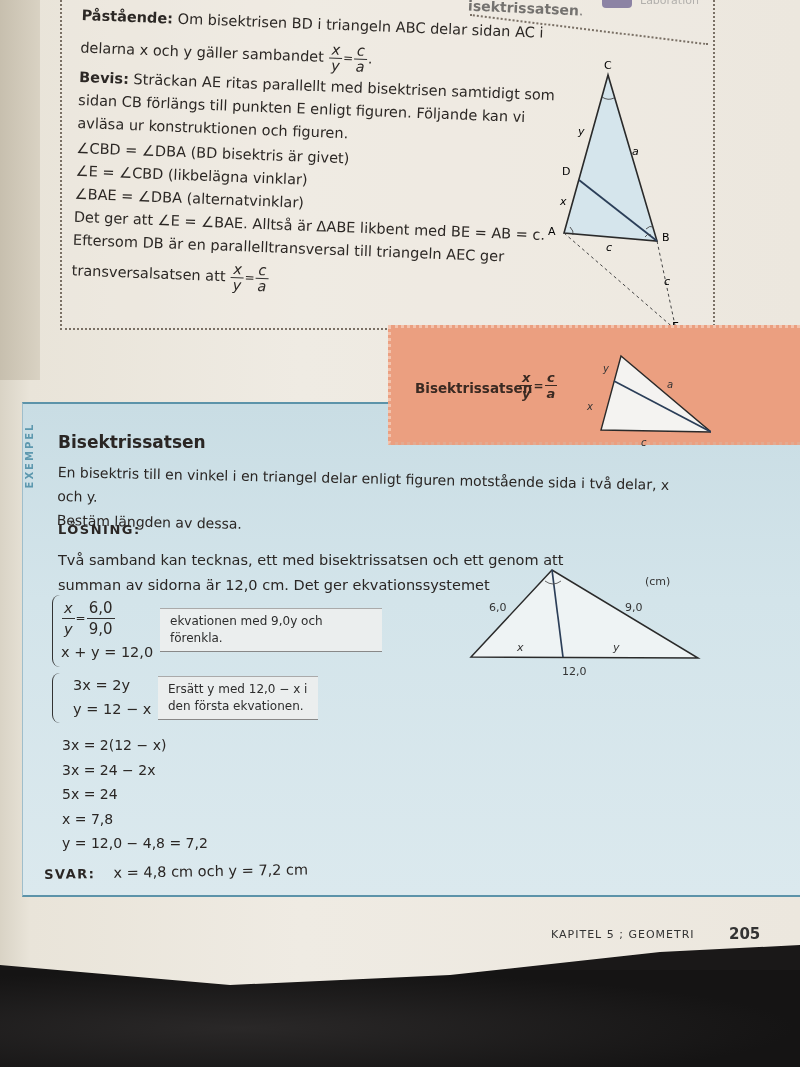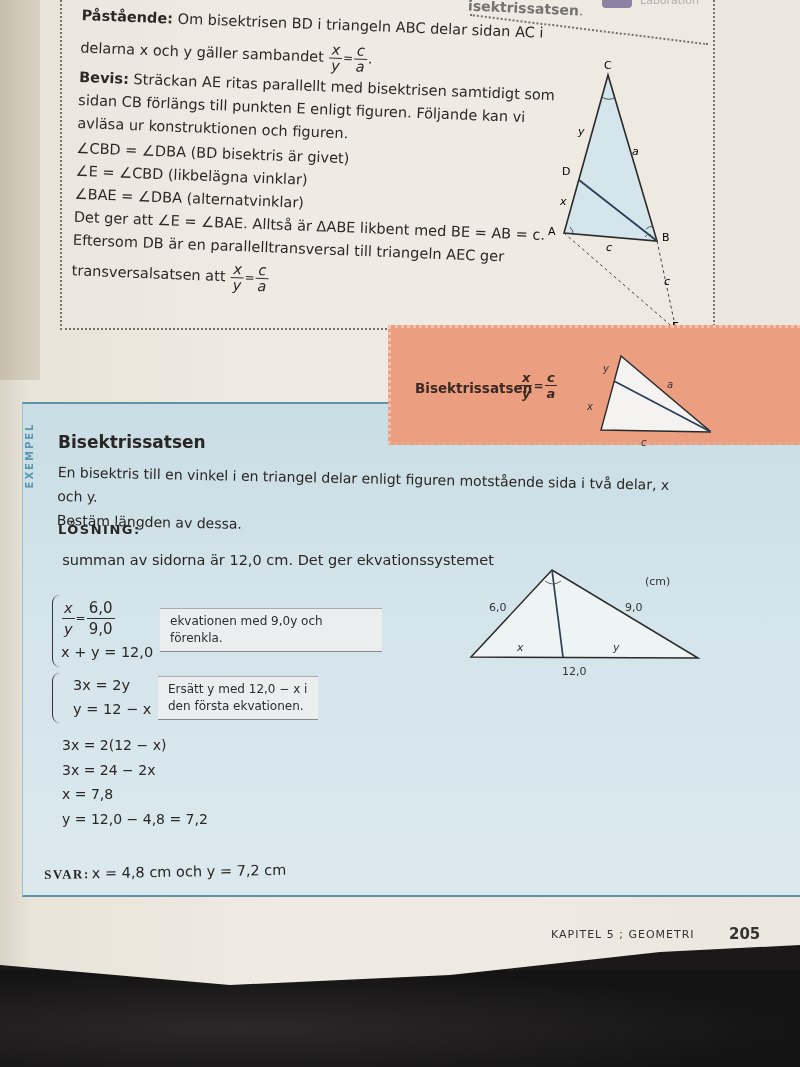--- a/index.html
+++ b/index.html
@@ -122,21 +122,21 @@
     }
     .hint1 { left: 160px; top: 608px; width: 222px; }
     .hint2 { left: 158px; top: 676px; width: 160px; }
     .steps {
       position: absolute; left: 46px; top: 733px; font-size: 14px; line-height: 24.5px; margin-left: 16px;
     }
     .svar {
       position: absolute; left: 44px; top: 866px; font-size: 14.5px;
       transform: rotate(-1deg); transform-origin: left top;
     }
-    .svar .lbl { font-weight: bold; letter-spacing: 1.5px; font-size: 13px; margin-right: 2px; font-family: Liberation Serif, serif; }
+    .svar .lbl { font-weight: bold; letter-spacing: 1.5px; font-size: 13px; margin-right: 18px; }
     .footer {
       position: absolute; left: 551px; top: 928px; font-size: 11px; letter-spacing: 1px; color: #333;
     }
     .page-num {
       position: absolute; left: 729px; top: 925px; font-size: 15px; font-weight: bold; color: #333;
     }
     svg text { font-family: "DejaVu Sans", sans-serif; }
     .cloth {
       position: absolute; left: 0; top: 970px; width: 800px; height: 97px;
       background: radial-gradient(ellipse at 30% 60%, #2a2828 0%, #151414 70%);
@@ -221,21 +221,22 @@
   </svg>
 </div>
 
 <div class="ex-title">Bisektrissatsen</div>
 <div class="ex-desc">
   <div>En bisektris till en vinkel i en triangel delar enligt figuren motstående sida i två delar, x och y.</div>
   <div>Bestäm längden av dessa.</div>
 </div>
 <div class="ex-losning">LÖSNING:</div>
 <div class="ex-intro">
-  <div style="white-space:nowrap;text-align:center;">summan av sidorna är 12,0 cm. Det ger ekvationssystemet</div>
+  <div style="white-space:nowrap;">Två samband kan tecknas, ett med bisektrissatsen och ett genom att</div>
+  <div style="white-space:nowrap;">summan av sidorna är 12,0 cm. Det ger ekvationssystemet</div>
 </div>
 
 <div class="system sys1">
   <div class="row1">
     <span class="frac" style="line-height:20px;">
         <span class="n">x</span>
         <span class="d">y</span>
       </span>
       <span class="eq-sign">=</span>
       <span class="frac" style="font-style:normal;line-height:20px;font-size:15px;">
@@ -254,20 +255,21 @@
   <div>y = 12 − x</div>
 </div>
 <div class="hint hint2">
   <div>Ersätt y med 12,0 − x i</div>
   <div>den första ekvationen.</div>
 </div>
 
 <div class="steps">
   <div>3x = 2(12 − x)</div>
   <div>3x = 24 − 2x</div>
+  <div>5x = 24</div>
   <div>x = 7,8</div>
   <div>y = 12,0 − 4,8 = 7,2</div>
 </div>
 
 <div class="svar">
   <span class="lbl">SVAR:</span><span>x = 4,8 cm och y = 7,2 cm</span>
 </div>
 
 <svg style="position:absolute;left:465px;top:565px;" width="250" height="115" viewBox="0 0 250 115">
   <polygon points="87,5 6,92 233,93" fill="#eef3f4" stroke="#2a2a2a" stroke-width="1.5"></polygon>

